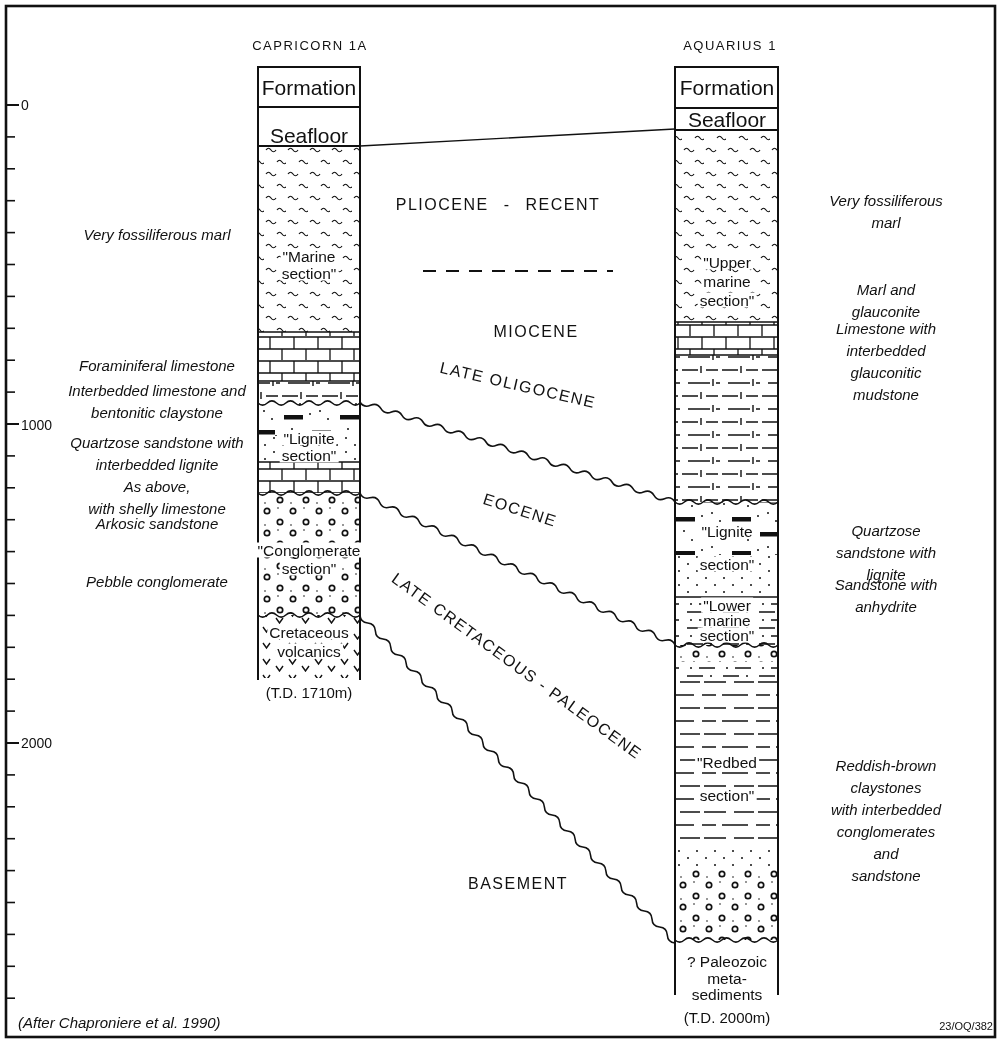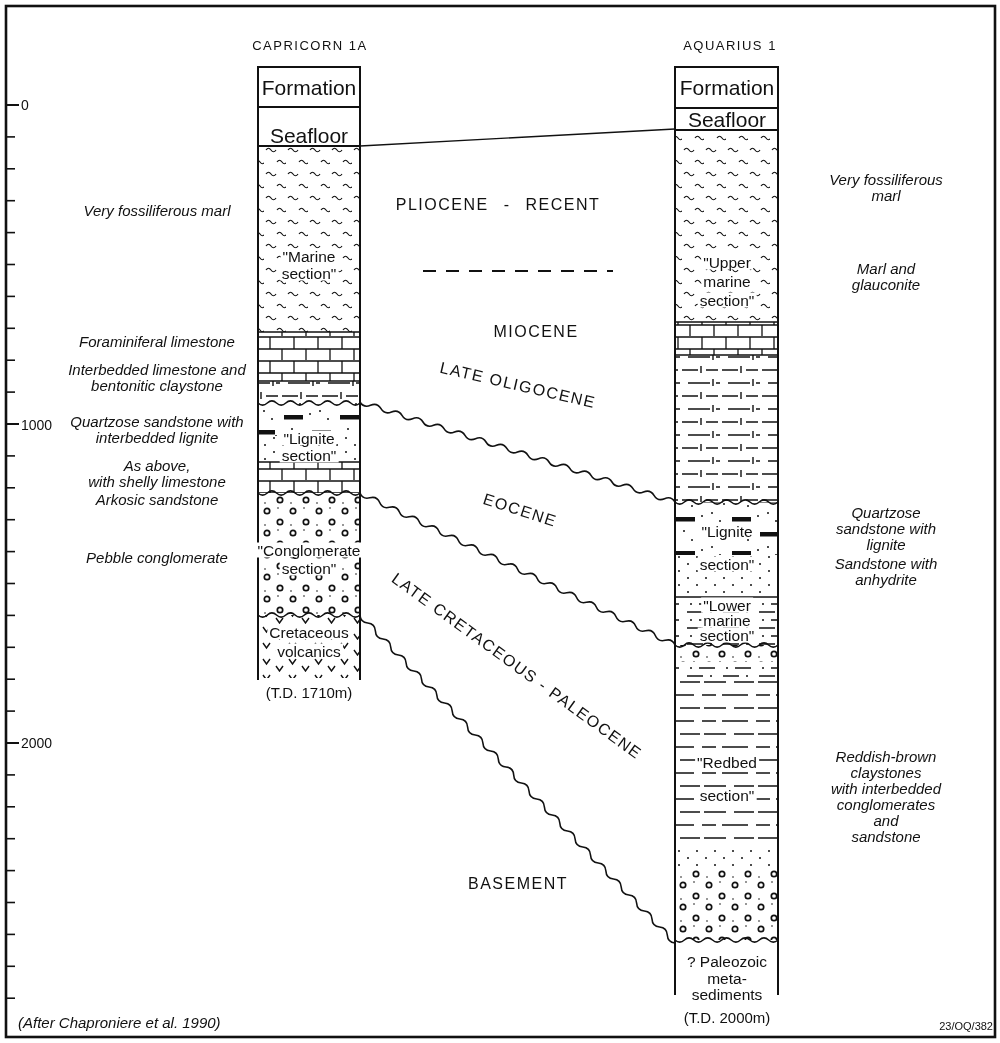--- a/index.html
+++ b/index.html
@@ -4,21 +4,21 @@
 <style>
   html,body{margin:0;padding:0;background:#fff;}
   .canvas{position:relative;width:1000px;height:1043px;background:#fff;
           font-family:"Liberation Sans",sans-serif;color:#111;overflow:hidden;}
   svg{position:absolute;left:0;top:0;}
   .lbl{position:absolute;transform:translate(-50%,-50%);white-space:pre-line;
        text-align:center;line-height:17px;}
   .title{font-size:13px;letter-spacing:1.5px;white-space:nowrap;}
   .hdr{font-size:21px;white-space:nowrap;}
   .sec{font-size:15.5px;background:#fff;padding:0 2px;line-height:15px;white-space:nowrap;}
-  .ann{font-style:italic;font-size:15px;line-height:16px;}
+  .ann{font-style:italic;font-size:15px;line-height:22px;margin-top:24px;}
   .era{font-size:16px;letter-spacing:1.5px;white-space:nowrap;}
   .wsp{word-spacing:9px;}
   .td{font-size:15px;white-space:nowrap;}
   .axl{position:absolute;transform:translateY(-50%);font-size:14px;}
   .credit{position:absolute;transform:translateY(-50%);font-style:italic;
           font-size:15px;white-space:nowrap;}
   .figno{position:absolute;transform:translate(-100%,-50%);font-size:11px;white-space:nowrap;}
 </style>
 </head>
 <body>
@@ -184,20 +184,22 @@
 bentonitic claystone</div>
   <div class="lbl ann" style="left:157px;top:430px">Quartzose sandstone with
 interbedded lignite</div>
   <div class="lbl ann" style="left:157px;top:474px">As above,
 with shelly limestone</div>
   <div class="lbl ann" style="left:157px;top:500px">Arkosic sandstone</div>
   <div class="lbl ann" style="left:157px;top:558px">Pebble conglomerate</div>
 
   <div class="lbl ann" style="left:886px;top:188px">Very fossiliferous marl</div>
   <div class="lbl ann" style="left:886px;top:277px">Marl and glauconite</div>
+  <div class="lbl ann" style="left:886px;top:338px">Limestone with interbedded
+glauconitic mudstone</div>
   <div class="lbl ann" style="left:886px;top:529px">Quartzose sandstone with
 lignite</div>
   <div class="lbl ann" style="left:886px;top:572px">Sandstone with anhydrite</div>
   <div class="lbl ann" style="left:886px;top:797px">Reddish-brown claystones
 with interbedded
 conglomerates and
 sandstone</div>
 
   <div class="lbl era wsp" style="left:498px;top:204px">PLIOCENE - RECENT</div>
   <div class="lbl era" style="left:536px;top:331px">MIOCENE</div>

